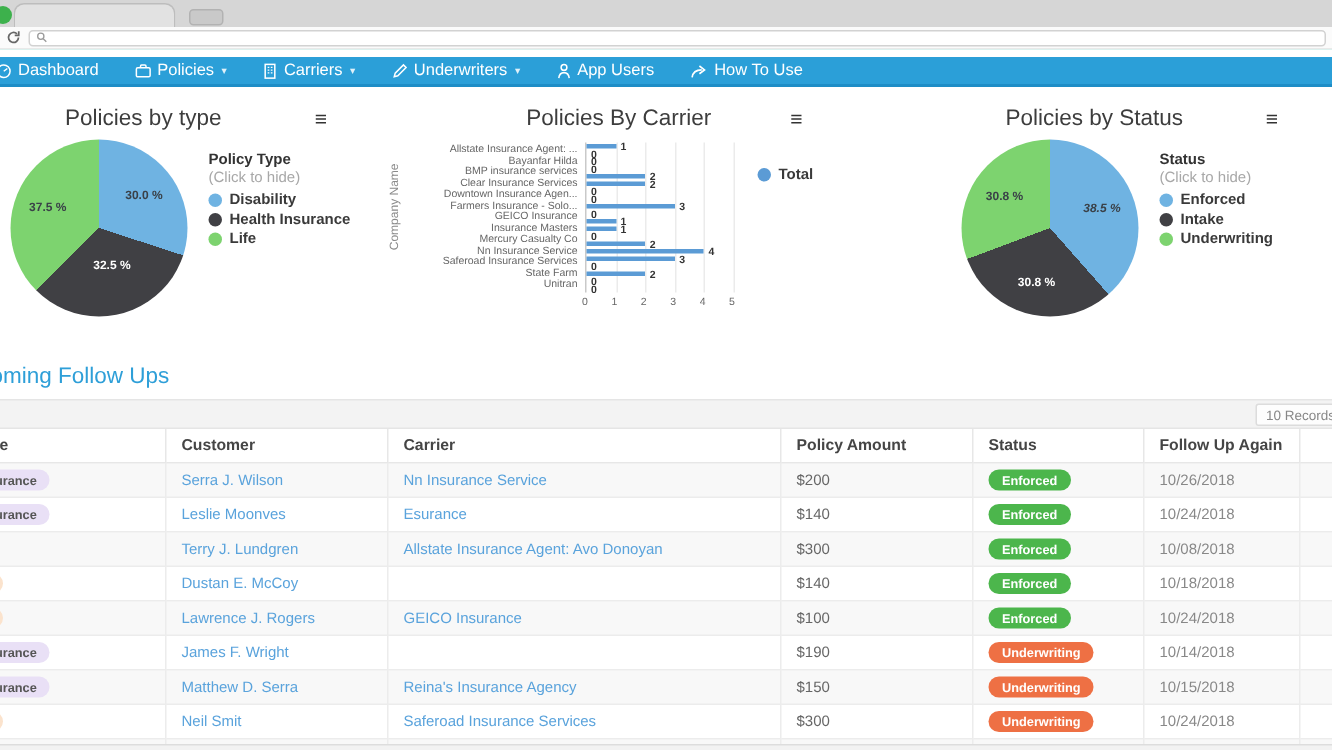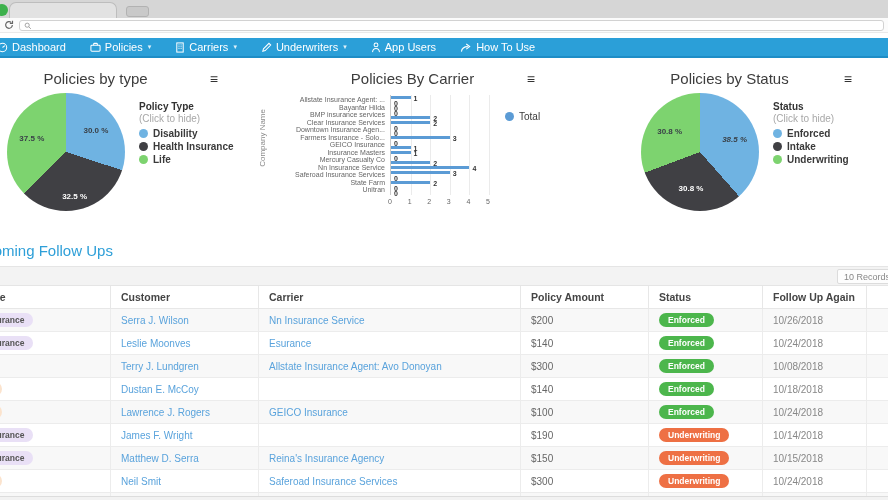--- a/index.html
+++ b/index.html
@@ -53,21 +53,21 @@
             font-size:8px; color:#8a8a8a; }
   .bar-labels { width:136px; height:100px; position:relative; flex:none; }
   .bar-cat { position:absolute; right:5px; font-size:7px; color:#666; white-space:nowrap; }
   .bar-plot { width:99px; height:100px; position:relative; border-left:1px solid #c9c9c9; flex:none; }
   .gridline { position:absolute; top:0; bottom:0; width:0; border-left:1px solid #ebebeb; }
   .bar { position:absolute; height:3px; background:#5b9bd5; }
   .bar-val { position:absolute; font-size:7px; font-weight:bold; color:#333; line-height:1; }
   .bar-xaxis { margin-left:136px; width:99px; height:12px; position:relative; }
   .bar-tick { position:absolute; top:3px; font-size:7px; color:#666; transform:translateX(-50%); }
   .bar-legend { margin-left:16px; padding-top:16px; display:flex; align-items:center; gap:5px;
-                font-size:10px; font-weight:normal; color:#3a3a3a; height:26px;text-align:center; }
+                font-size:10px; font-weight:bold; color:#3a3a3a; height:26px;text-align:center; }
 
   
   .section-title { color:#2e9fd8; font-size:15px; font-weight:400; margin:10px 0 7px 30px; }
   .table-toolbar { width:1040px; height:20px; background:#f3f3f3; border:1px solid #e5e5e5; position:relative; }
   .records-btn { position:absolute; left:899px; top:2px; height:15px; background:#fdfdfd; border:1px solid #dcdcdc;
                  border-radius:2px; font-size:9px; color:#878787; padding:0 6px; line-height:14px; white-space:nowrap; cursor:pointer; }
   table { width:1040px; border-collapse:collapse; table-layout:fixed; }
   th { text-align:left; font-size:10.5px; font-weight:bold; color:#454545; padding:5px 10px;
        border:1px solid #e7e7e7; border-top:none; background:#fff; }
   td { font-size:10px; color:#666; padding:4px 10px; border:1px solid #ececec; height:19px; }
@@ -172,21 +172,21 @@
           </div>
         </nav>
 
       <div class="charts-row">
         <div class="chart-panel">
           <div class="chart-title">Policies by type</div>
           <div class="chart-menu">≡</div>
         <div class="pie-wrap">
               <div class="pie" style="background: conic-gradient(rgb(111, 179, 226) 0%, rgb(111, 179, 226) 30%, rgb(64, 64, 68) 30%, rgb(64, 64, 68) 62.5%, rgb(125, 211, 111) 62.5%, rgb(125, 211, 111) 100%);">
                 <span class="pie-label" style="left: 88.9336px; top: 37.2519px; color: rgb(58, 65, 72);">30.0 %</span>
-                <span class="pie-label" style="left: 67.6375px; top: 103px; color: rgb(255, 255, 255);">32.5 %</span>
+                <span class="pie-label" style="left: 67.6375px; top: 84px; color: rgb(255, 255, 255);">32.5 %</span>
                 <span class="pie-label" style="left: 24.8165px; top: 44.8407px; color: rgb(58, 65, 72);">37.5 %</span>
               </div>
               <div class="legend">
                 <div class="legend-title">Policy Type</div>
                 <div class="legend-sub">(Click to hide)</div>
                 <div class="legend-item">
                   <span class="legend-dot" style="background: rgb(111, 179, 226);"></span>
                   <span>Disability</span>
                 </div>
                 <div class="legend-item">

